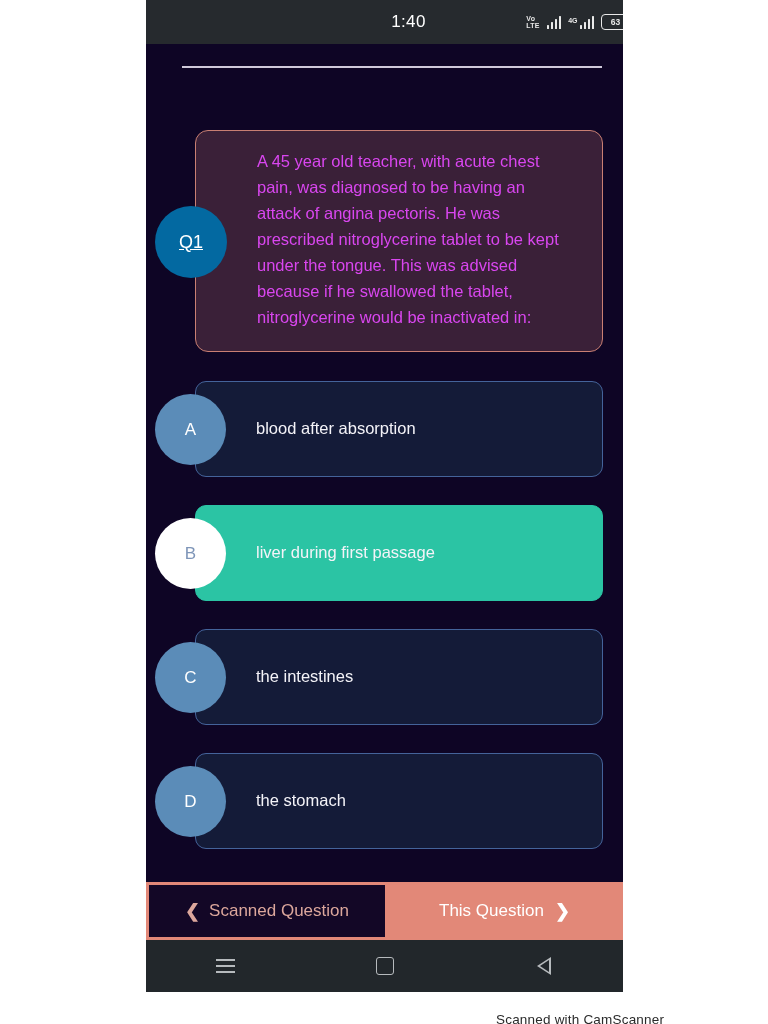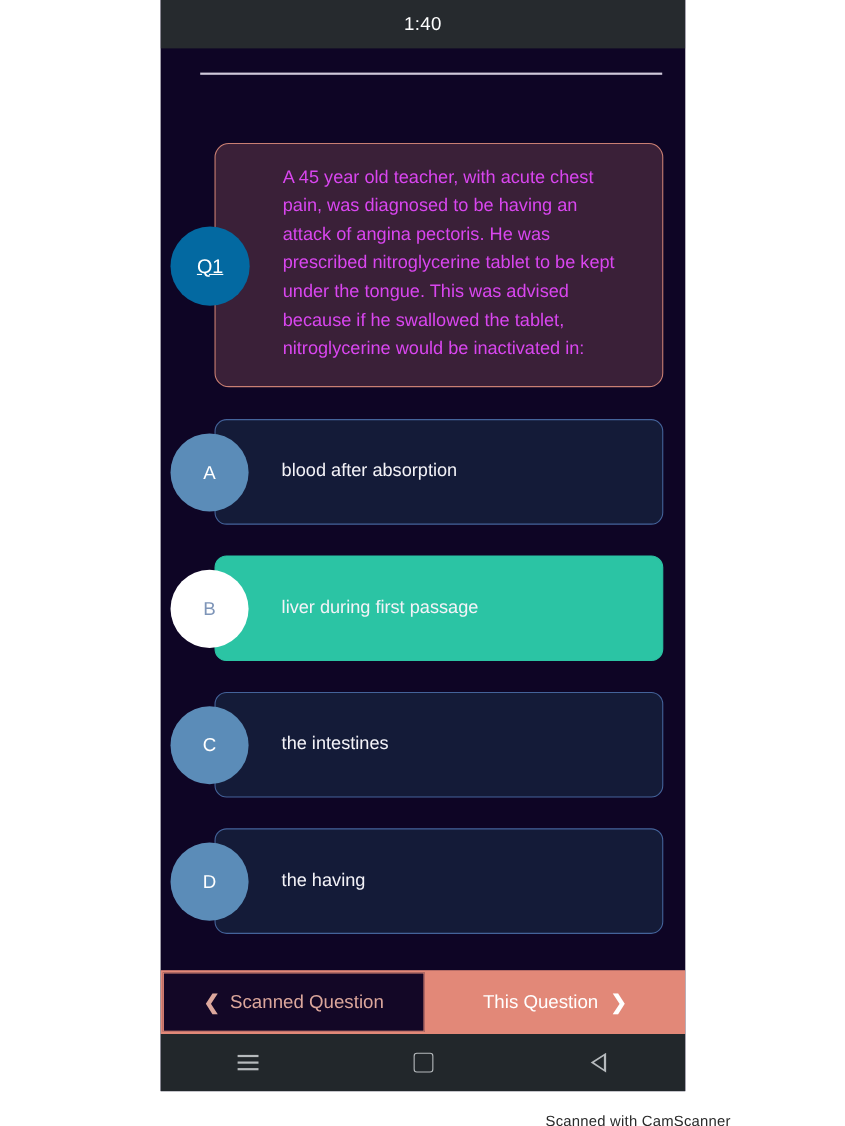--- a/index.html
+++ b/index.html
@@ -30,20 +30,21 @@
   #statusbar {
     position: absolute;
     left: 0; top: 0;
     width: 477px;
     height: 44px;
     background: #262A2E;
     display: flex;
     align-items: center;
     justify-content: center;
     z-index: 40;
+    padding-left: 24px;
   }
   #status-time {
     color: #ffffff;
     font-size: 17px;
     letter-spacing: .3px;
   }
   #status-icons {
     position: absolute;
     right: 17px;
     top: 0;
@@ -333,20 +334,44 @@
 
 <div id="phone">
 
   <div id="header">
     <div id="qcounter">1/200</div>
     <div id="divider"></div>
   </div>
 
   <div id="statusbar">
     <div id="status-time">1:40</div>
+    <div id="status-icons">
+      <div class="volte">
+        <span>Vo</span>
+        <span>LTE</span>
+      </div>
+      <div class="bars">
+        <i></i>
+          <i></i>
+          <i></i>
+          <i></i>
+      </div>
+      <div class="net-group">
+        <span class="net-label">4G</span>
+        <div class="bars">
+          <i></i>
+            <i></i>
+            <i></i>
+            <i></i>
+        </div>
+      </div>
+      <div class="battery">
+        <span>63</span>
+      </div>
+    </div>
   </div>
 
   <div id="question-wrap">
     <div id="question-card">
       <div id="question-text">A 45 year old teacher, with acute chest pain, was diagnosed to be having an attack of angina pectoris. He was prescribed nitroglycerine tablet to be kept under the tongue. This was advised because if he swallowed the tablet, nitroglycerine would be inactivated in:</div>
     </div>
     <div id="q-badge">Q1</div>
   </div>
 
   <div class="option-row" style="top:381px;">
@@ -363,21 +388,21 @@
 
   <div class="option-row" style="top:629px;">
     <div class="option-card"></div>
     <div class="option-badge">C</div>
     <div class="option-text">the intestines</div>
   </div>
 
   <div class="option-row" style="top:753px;">
     <div class="option-card"></div>
     <div class="option-badge">D</div>
-    <div class="option-text">the having</div>
+    <div class="option-text">the stomach</div>
   </div>
 
   <div id="nav-buttons">
     <div id="prev-btn">
       <span class="chev">❮</span>
       <span>Scanned Question</span>
     </div>
     <div id="next-btn">
       <span>This Question</span>
       <span class="chev">❯</span>

